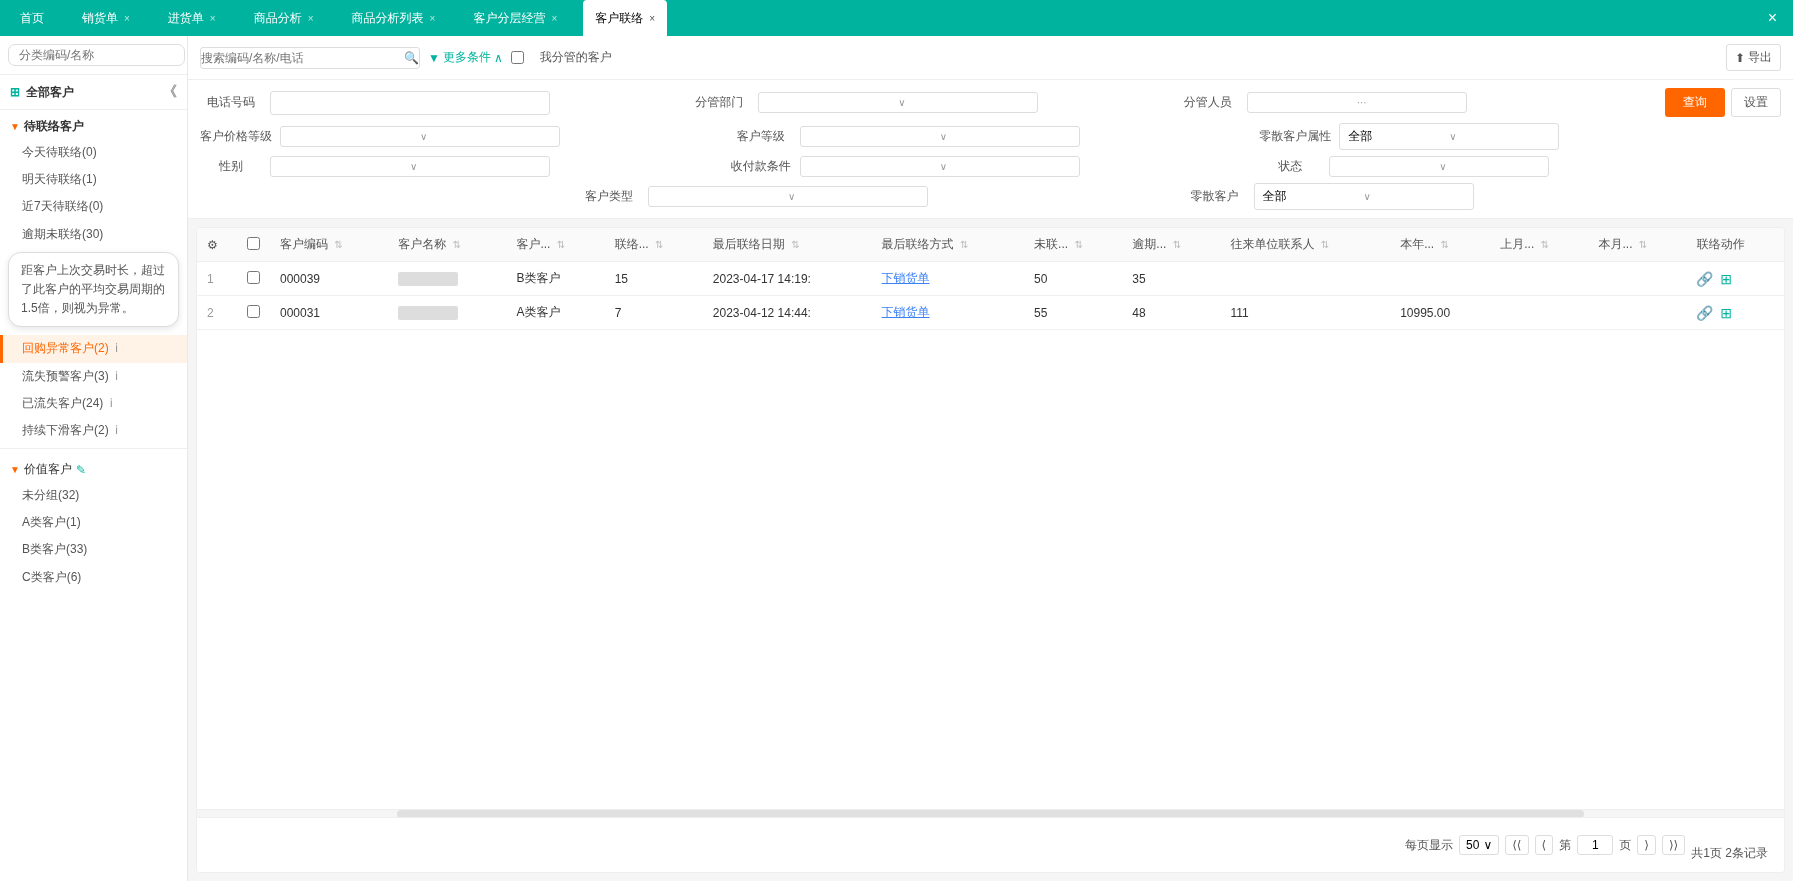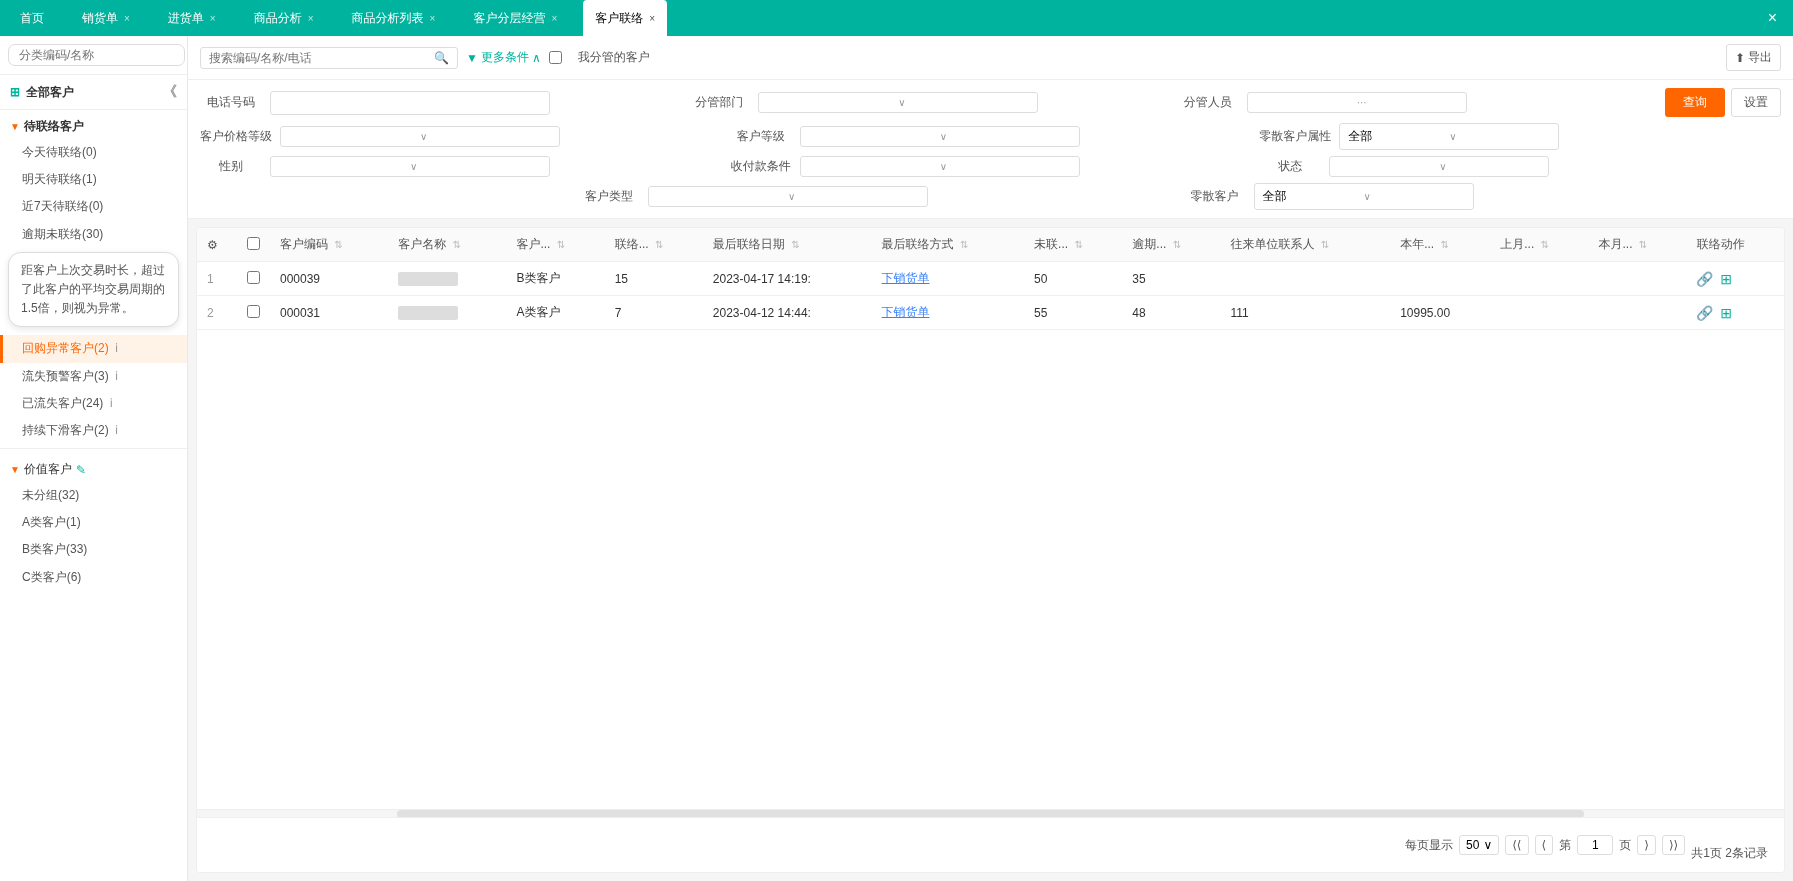--- a/index.html
+++ b/index.html
@@ -34,21 +34,21 @@
     .sidebar-value-header { display: flex; align-items: center; padding: 4px 10px; color: #333; cursor: pointer; }
     .sidebar-value-header .arrow { color: #f60; margin-right: 4px; font-size: 10px; }
     .edit-icon { color: #00b39e; margin-left: 4px; cursor: pointer; }
     .tooltip-box { background: #fff; border: 1px solid #ddd; border-radius: 13px; padding: 8px 12px; margin: 0 8px 8px 8px; font-size: 12px; color: #555; line-height: 1.6; box-shadow: 0 2px 6px rgba(0,0,0,0.1); }
 
     
     .content-area { flex: 1; display: flex; flex-direction: column; overflow: hidden; background: #f5f5f5; }
 
     
     .filter-bar { background: #fff; padding: 8px 12px; border-bottom: 1px solid #eee; display: flex; align-items: center; gap: 8px; }
-    .filter-search { display: flex; align-items: center; border: 1px solid #ddd; border-radius: 3px; padding: 3px 8px; width: 258px; }
+    .filter-search { display: flex; align-items: center; border: 1px solid #ddd; border-radius: 3px; padding: 3px 0; width: 220px; }
     .filter-search input { border: none; outline: none; font-size: 12px; flex: 1; }
     .filter-search .search-icon { color: #00b39e; cursor: pointer; }
     .more-conditions { color: #00b39e; cursor: pointer; display: flex; align-items: center; gap: 3px; }
     .my-customer { display: flex; align-items: center; gap: 16px; color: #555; cursor: pointer; }
     .my-customer input[type=checkbox] { cursor: pointer; }
     .filter-spacer { flex: 1; }
     .export-btn { display: flex; align-items: center; gap: 3px; color: #555; cursor: pointer; border: 1px solid #ddd; border-radius: 3px; padding: 4px 8px; background: #fff; }
 
     
     .advanced-filters { background: #fff; padding: 8px 12px; border-bottom: 1px solid #eee; }

